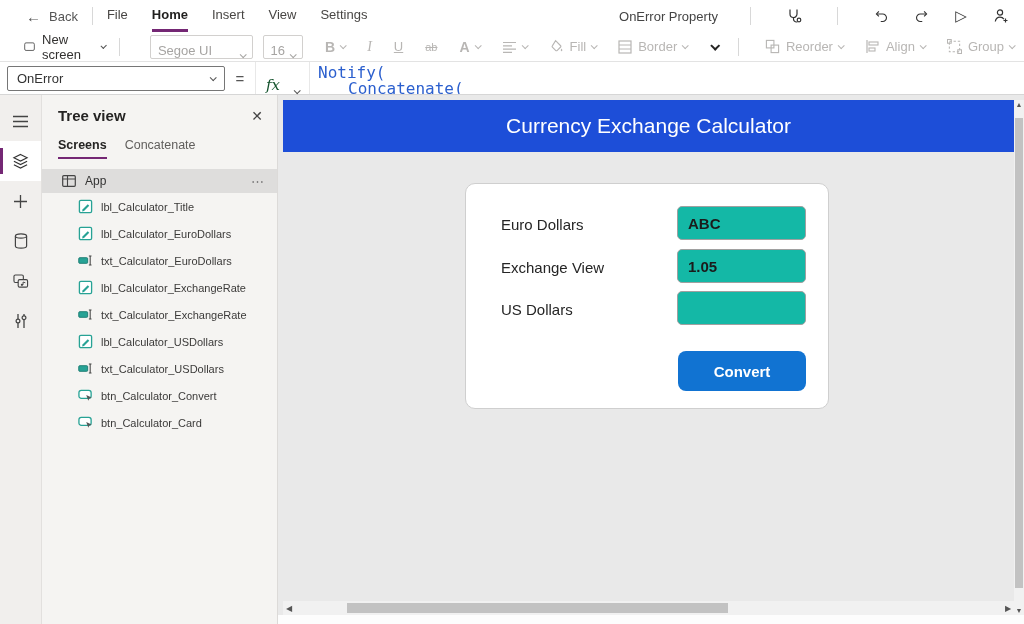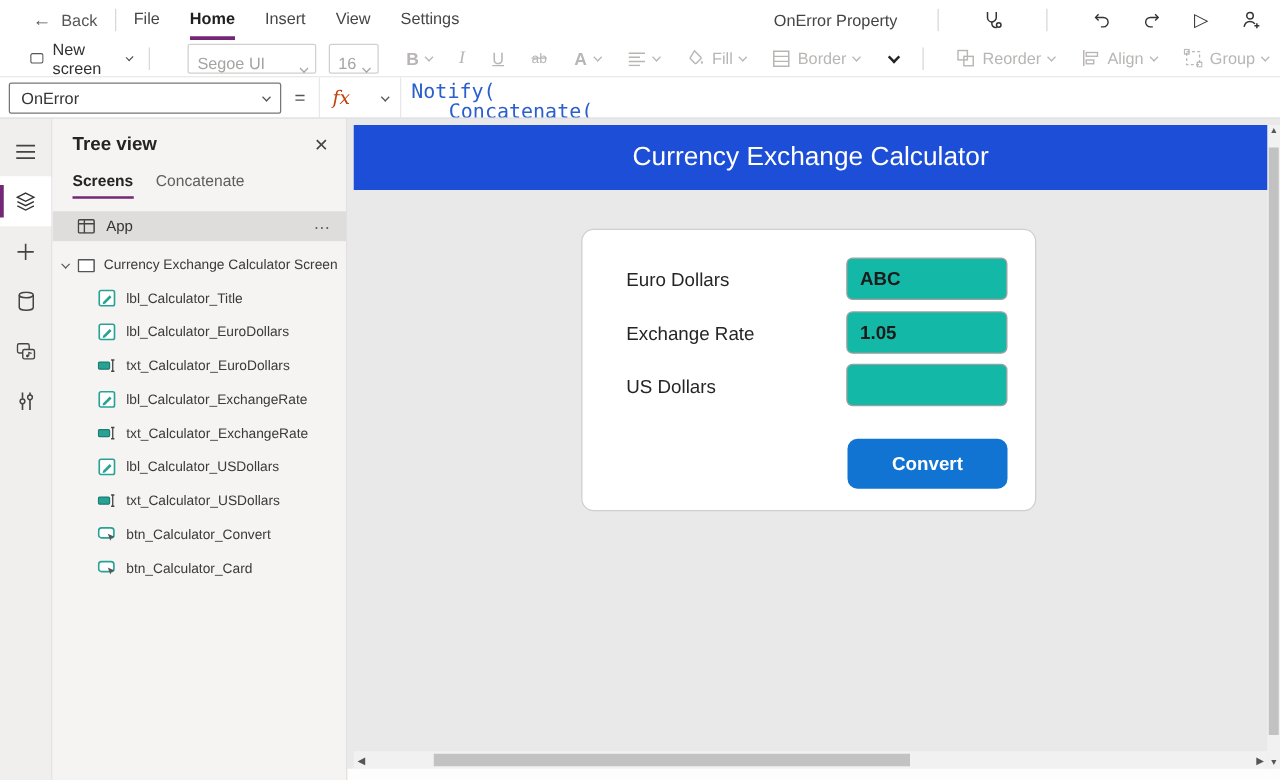--- a/index.html
+++ b/index.html
@@ -45,22 +45,22 @@
 
   
   .formulabar { height:33px; display:flex; align-items:stretch; background:#fff;
                 border-bottom:1px solid #d6d6d6; }
   .prop-select { width:218px; height:25px; margin:4px 0 0 7px; border:1px solid #767676;
                  border-radius:2px; background:#fff; display:flex; align-items:center;
                  justify-content:space-between; padding:0 9px; font-size:13px; color:#333;
                  cursor:pointer; }
   .equals { width:30px; display:flex; align-items:center; justify-content:center;
             font-size:15px; color:#555; }
-  .fx-btn { display:flex; align-items:center; gap:20px; padding:0 10px; border-left:1px solid #e8e8e8;
-            border-right:1px solid #e8e8e8; cursor:pointer; color:#c2410c; }
+  .fx-btn { display:flex; align-items:flex-end; gap:9px; padding:0 10px; border-left:1px solid #e8e8e8;
+            border-right:1px solid #e8e8e8; cursor:pointer; color:#14532d; }
   .fx-btn .fx { font-family:"DejaVu Serif", serif; font-style:italic; font-size:15px; }
   .code-area { flex:1; overflow:hidden; padding:3px 0 0 8px;
                font-family:"DejaVu Sans Mono", monospace; font-size:16px; color:#2b5fce;
                line-height:16px; cursor:text; }
   .code-line2 { padding-left:30px; }
 
   
   .main { display:flex; height:529px; }
 
   
@@ -335,27 +335,20 @@
           <span class="tree-tab">Concatenate</span>
         </div>
       <div class="app-row">
         <svg width="14" height="12" viewBox="0 0 14 12">
             <rect x="0.7" y="0.7" width="12.6" height="10.6" rx="1" fill="none" stroke="#444" stroke-width="1.2"></rect>
             <path d="M5.5 0.7v10.6M0.7 4h12.6" stroke="#444" stroke-width="1.1"></path>
           </svg>
         <span class="flex">App</span>
         <span class="dots">⋯</span>
       </div>
-      <div class="screen-row">
-        <span class="chev"></span>
-        <svg width="14" height="11" viewBox="0 0 14 11">
-            <rect x="0.7" y="0.7" width="12.6" height="9.6" rx="0.5" fill="#fff" stroke="#555" stroke-width="1.2"></rect>
-          </svg>
-        <span>Currency Exchange Calculator Screen</span>
-      </div>
       <div class="tree-items" id="tree-items">
           <div class="tree-row">
             <span class="tree-icon">
               <svg width="15" height="15" viewBox="0 0 16 16">
                 <rect x="1.5" y="1.5" width="13" height="13" rx="1.5" fill="#fff" stroke="#27a295" stroke-width="1.4"></rect>
                 <path d="M4.8 11.2 10.4 5.6l1.6 1.6-5.6 5.6-2 .4z" fill="#27a295"></path>
               </svg>
             </span>
             <span>lbl_Calculator_Title</span>
           </div>
@@ -436,21 +429,21 @@
 
     <div class="canvas">
       <div class="screen-header">
         <span class="screen-title">Currency Exchange Calculator</span>
       </div>
 
       <div class="card" id="card">
         <button class="convert-btn">Convert</button>
       <div class="field-label" style="top: 32px;">Euro Dollars</div>
           <input class="field-input" value="ABC" style="top: 22px;">
-          <div class="field-label" style="top: 75px;">Exchange Rate</div>
+          <div class="field-label" style="top: 75px;">Exchange View</div>
           <input class="field-input" value="1.05" style="top: 65px;">
           <div class="field-label" style="top: 117px;">US Dollars</div>
           <input class="field-input" style="top: 107px;">
         </div>
 
       <div class="hscroll">
         <span class="harrow left">◀</span>
         <div class="hthumb"></div>
         <span class="harrow right">▶</span>
       </div>

